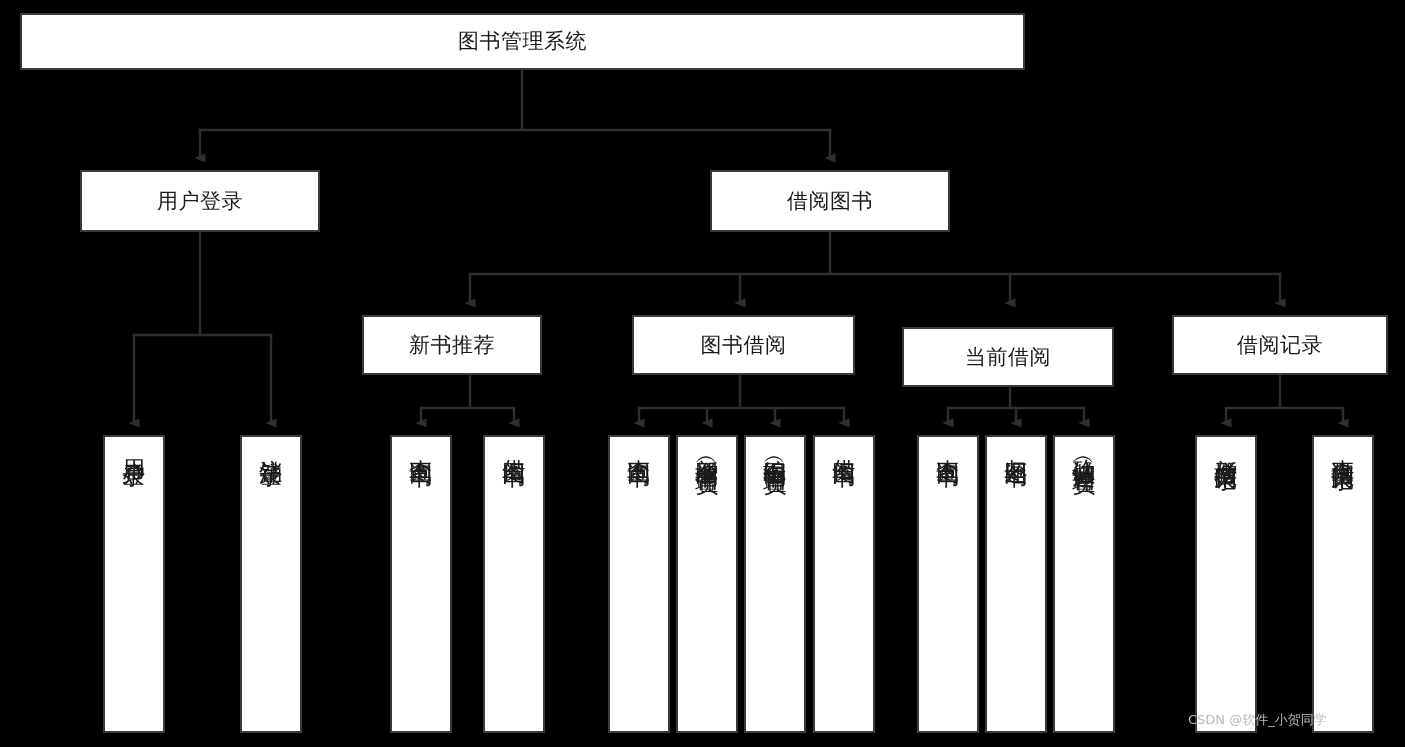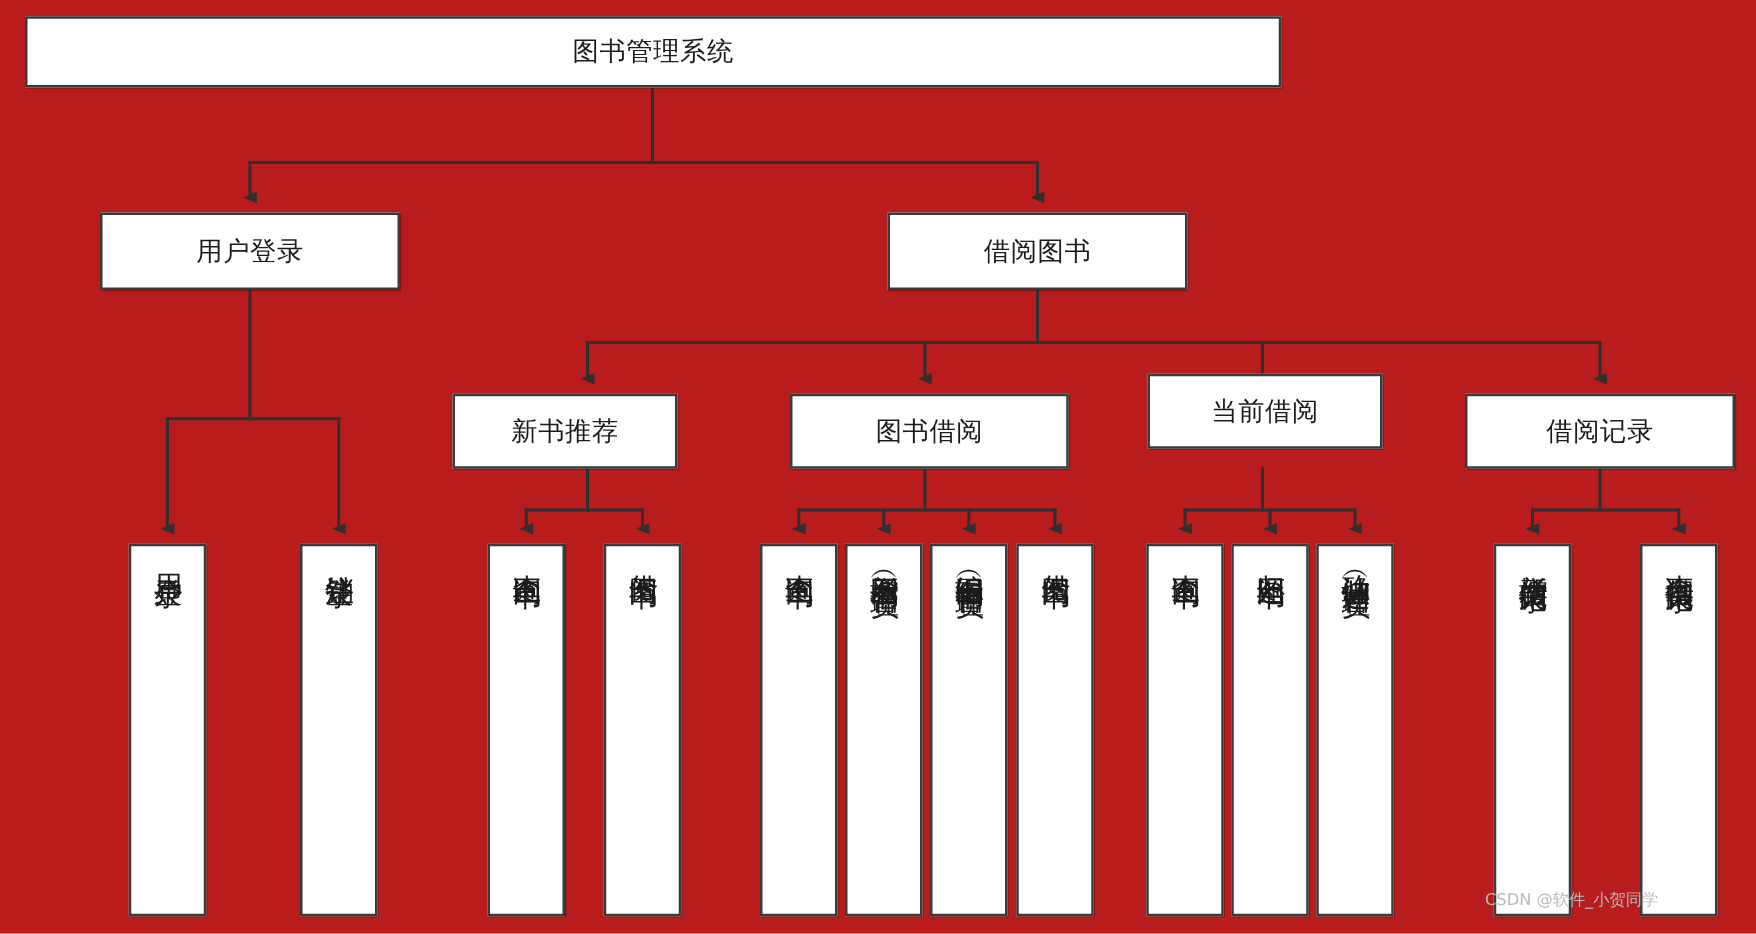--- a/index.html
+++ b/index.html
@@ -1,20 +1,20 @@
 <!DOCTYPE html>
 <html><head>
 <meta charset="utf-8">
 <style>
   html,body{margin:0;padding:0;background:#ffffff;}
   body{
     font-family:"DejaVu Sans","Liberation Sans",sans-serif;
     width:1405px;height:747px;overflow:hidden;position:relative;
   }
-  #stage{position:relative;width:1405px;height:747px;background:#b91c1c;}
+  #stage{position:relative;width:1405px;height:747px;background:#000000;}
   svg#wires{position:absolute;left:0;top:0;width:1405px;height:747px;}
   .node{
     position:absolute;
     background:#ffffff;
     border:2px solid #3a3a3a;
     box-sizing:border-box;
     box-shadow:1px 1px 0 rgba(0,0,0,0.28);
     display:flex;align-items:center;justify-content:center;
   }
   .node .lbl{
@@ -107,21 +107,21 @@
   <div class="node h" style="left:710px;top:170px;width:240px;height:62px;">
     <span class="lbl">借阅图书</span>
   </div>
 
   <div class="node h" style="left:362px;top:315px;width:180px;height:60px;">
     <span class="lbl">新书推荐</span>
   </div>
   <div class="node h" style="left:632px;top:315px;width:223px;height:60px;">
     <span class="lbl">图书借阅</span>
   </div>
-  <div class="node h" style="left:902px;top:299px;width:188px;height:60px;margin-left:16px;">
+  <div class="node h" style="left:902px;top:327px;width:212px;height:60px;">
     <span class="lbl">当前借阅</span>
   </div>
   <div class="node h" style="left:1172px;top:315px;width:216px;height:60px;">
     <span class="lbl">借阅记录</span>
   </div>
 
   <div class="node v" style="left:103px;top:435px;width:62px;height:298px;justify-content:center;">
     <span class="lbl">用户登录</span>
   </div>
   <div class="node v" style="left:240px;top:435px;width:62px;height:298px;justify-content:center;">

